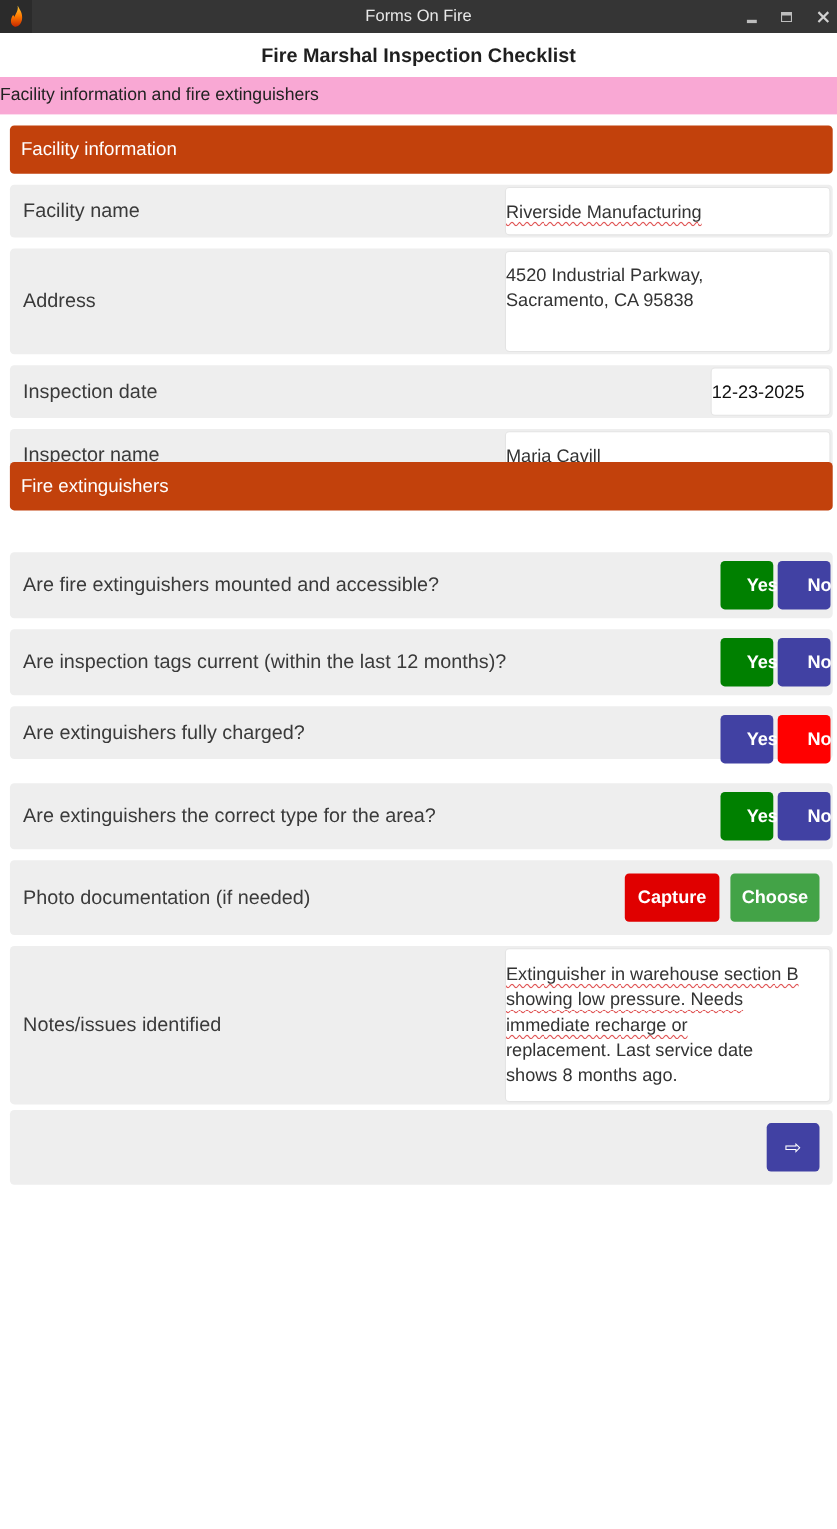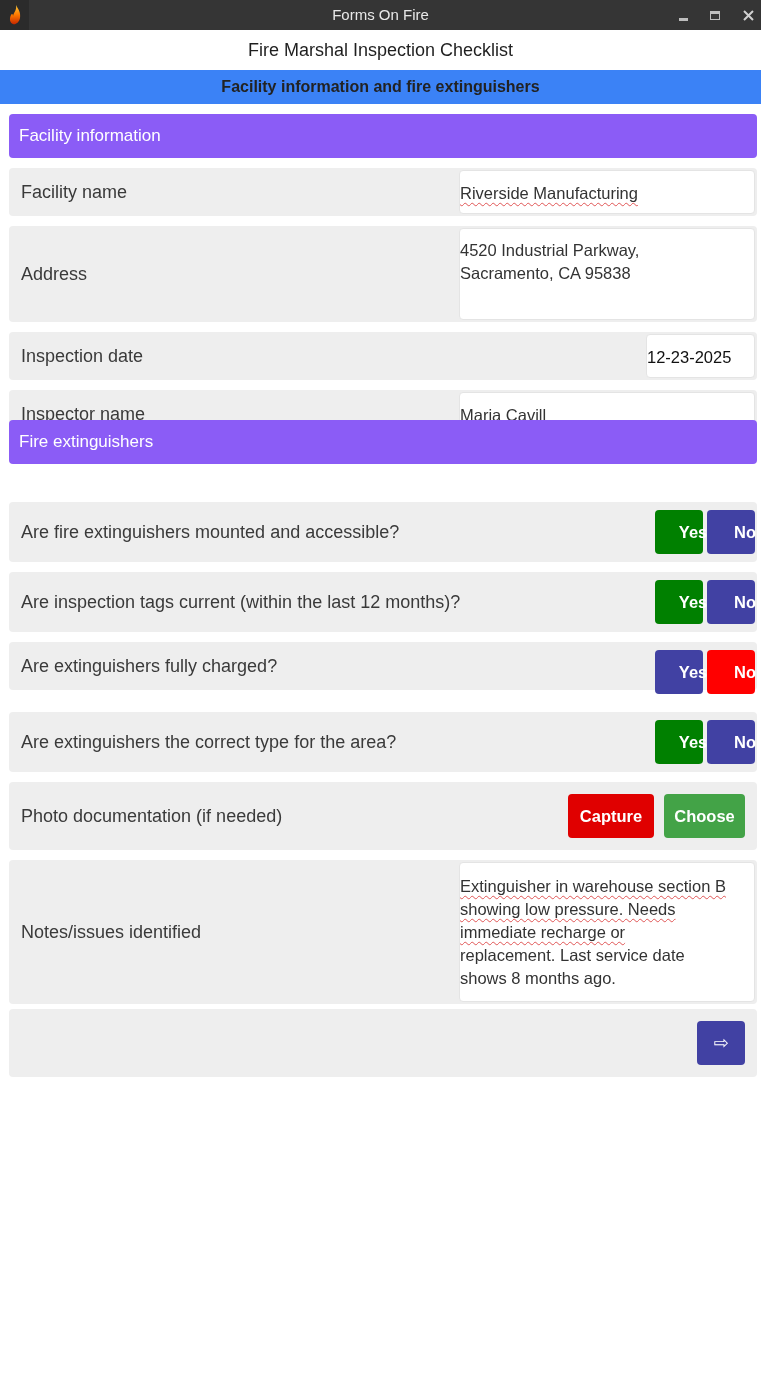--- a/index.html
+++ b/index.html
@@ -7,24 +7,24 @@
   body { font-family: "Liberation Sans", "DejaVu Sans", sans-serif; color: #333; position: relative; }
 
   .titlebar { height: 30px; background: #353535; position: relative; color: #e6e6e6; }
   .titlebar .logo { position: absolute; left: 0; top: 0; width: 29px; height: 30px; background: #2b2b2b; display: flex; align-items: center; justify-content: center; }
   .titlebar .title { position: absolute; left: 0; right: 0; top: 0; height: 30px; line-height: 30px; text-align: center; font-size: 15px; color: #e8e8e8; }
   .titlebar .wc { position: absolute; top: 0; height: 30px; width: 30px; display: flex; align-items: center; justify-content: center; cursor: pointer; }
   .wc-min { left: 668px; }
   .wc-max { left: 700px; }
   .wc-close { left: 733px; }
 
-  .form-title { height: 40px; line-height: 40px; text-align: center; font-weight: normal; font-size: 18px; color: #1f1f1f; }
-  .page-subtitle { height: 34px; line-height: 34px; background: #3b82f6; text-align: center; font-weight: bold; font-size: 16px; color: #222; }
+  .form-title { height: 40px; line-height: 40px; text-align: center; font-weight: bold; font-size: 18px; color: #1f1f1f; }
+  .page-subtitle { height: 34px; line-height: 34px; background: #f9a8d4; font-weight: normal; font-size: 16px; color: #222; }
 
-  .section-header { position: absolute; left: 9px; width: 748px; height: 44px; background: #8b5cf6; border-radius: 4px; color: #ffffff; font-size: 17px; padding-left: 10px; line-height: 44px; }
+  .section-header { position: absolute; left: 9px; width: 748px; height: 44px; background: #c2410c; border-radius: 4px; color: #ffffff; font-size: 17px; padding-left: 10px; line-height: 44px; }
 
   .row { position: absolute; left: 9px; width: 748px; background: #eeeeee; border-radius: 4px; }
   .row .label { position: absolute; left: 12px; top: 50%; transform: translateY(-50%); font-size: 18px; color: #3a3a3a; white-space: nowrap; }
   .row .field { position: absolute; background: #ffffff; border-radius: 4px; font-size: 16.5px; color: #333; padding-right: 13px; border: 1px solid #e4e4e4; }
   .sp { text-decoration: underline wavy #e05555; text-decoration-thickness: 1px; text-underline-offset: 3px; }
 
   .btn { position: absolute; border-radius: 4px; color: #ffffff; font-weight: bold; font-size: 16.5px; display: flex; align-items: center; justify-content: center; cursor: pointer; }
   .btn-yes, .btn-no { width: 48px; height: 44px; padding-left: 28px; }
 </style>
 </head>

